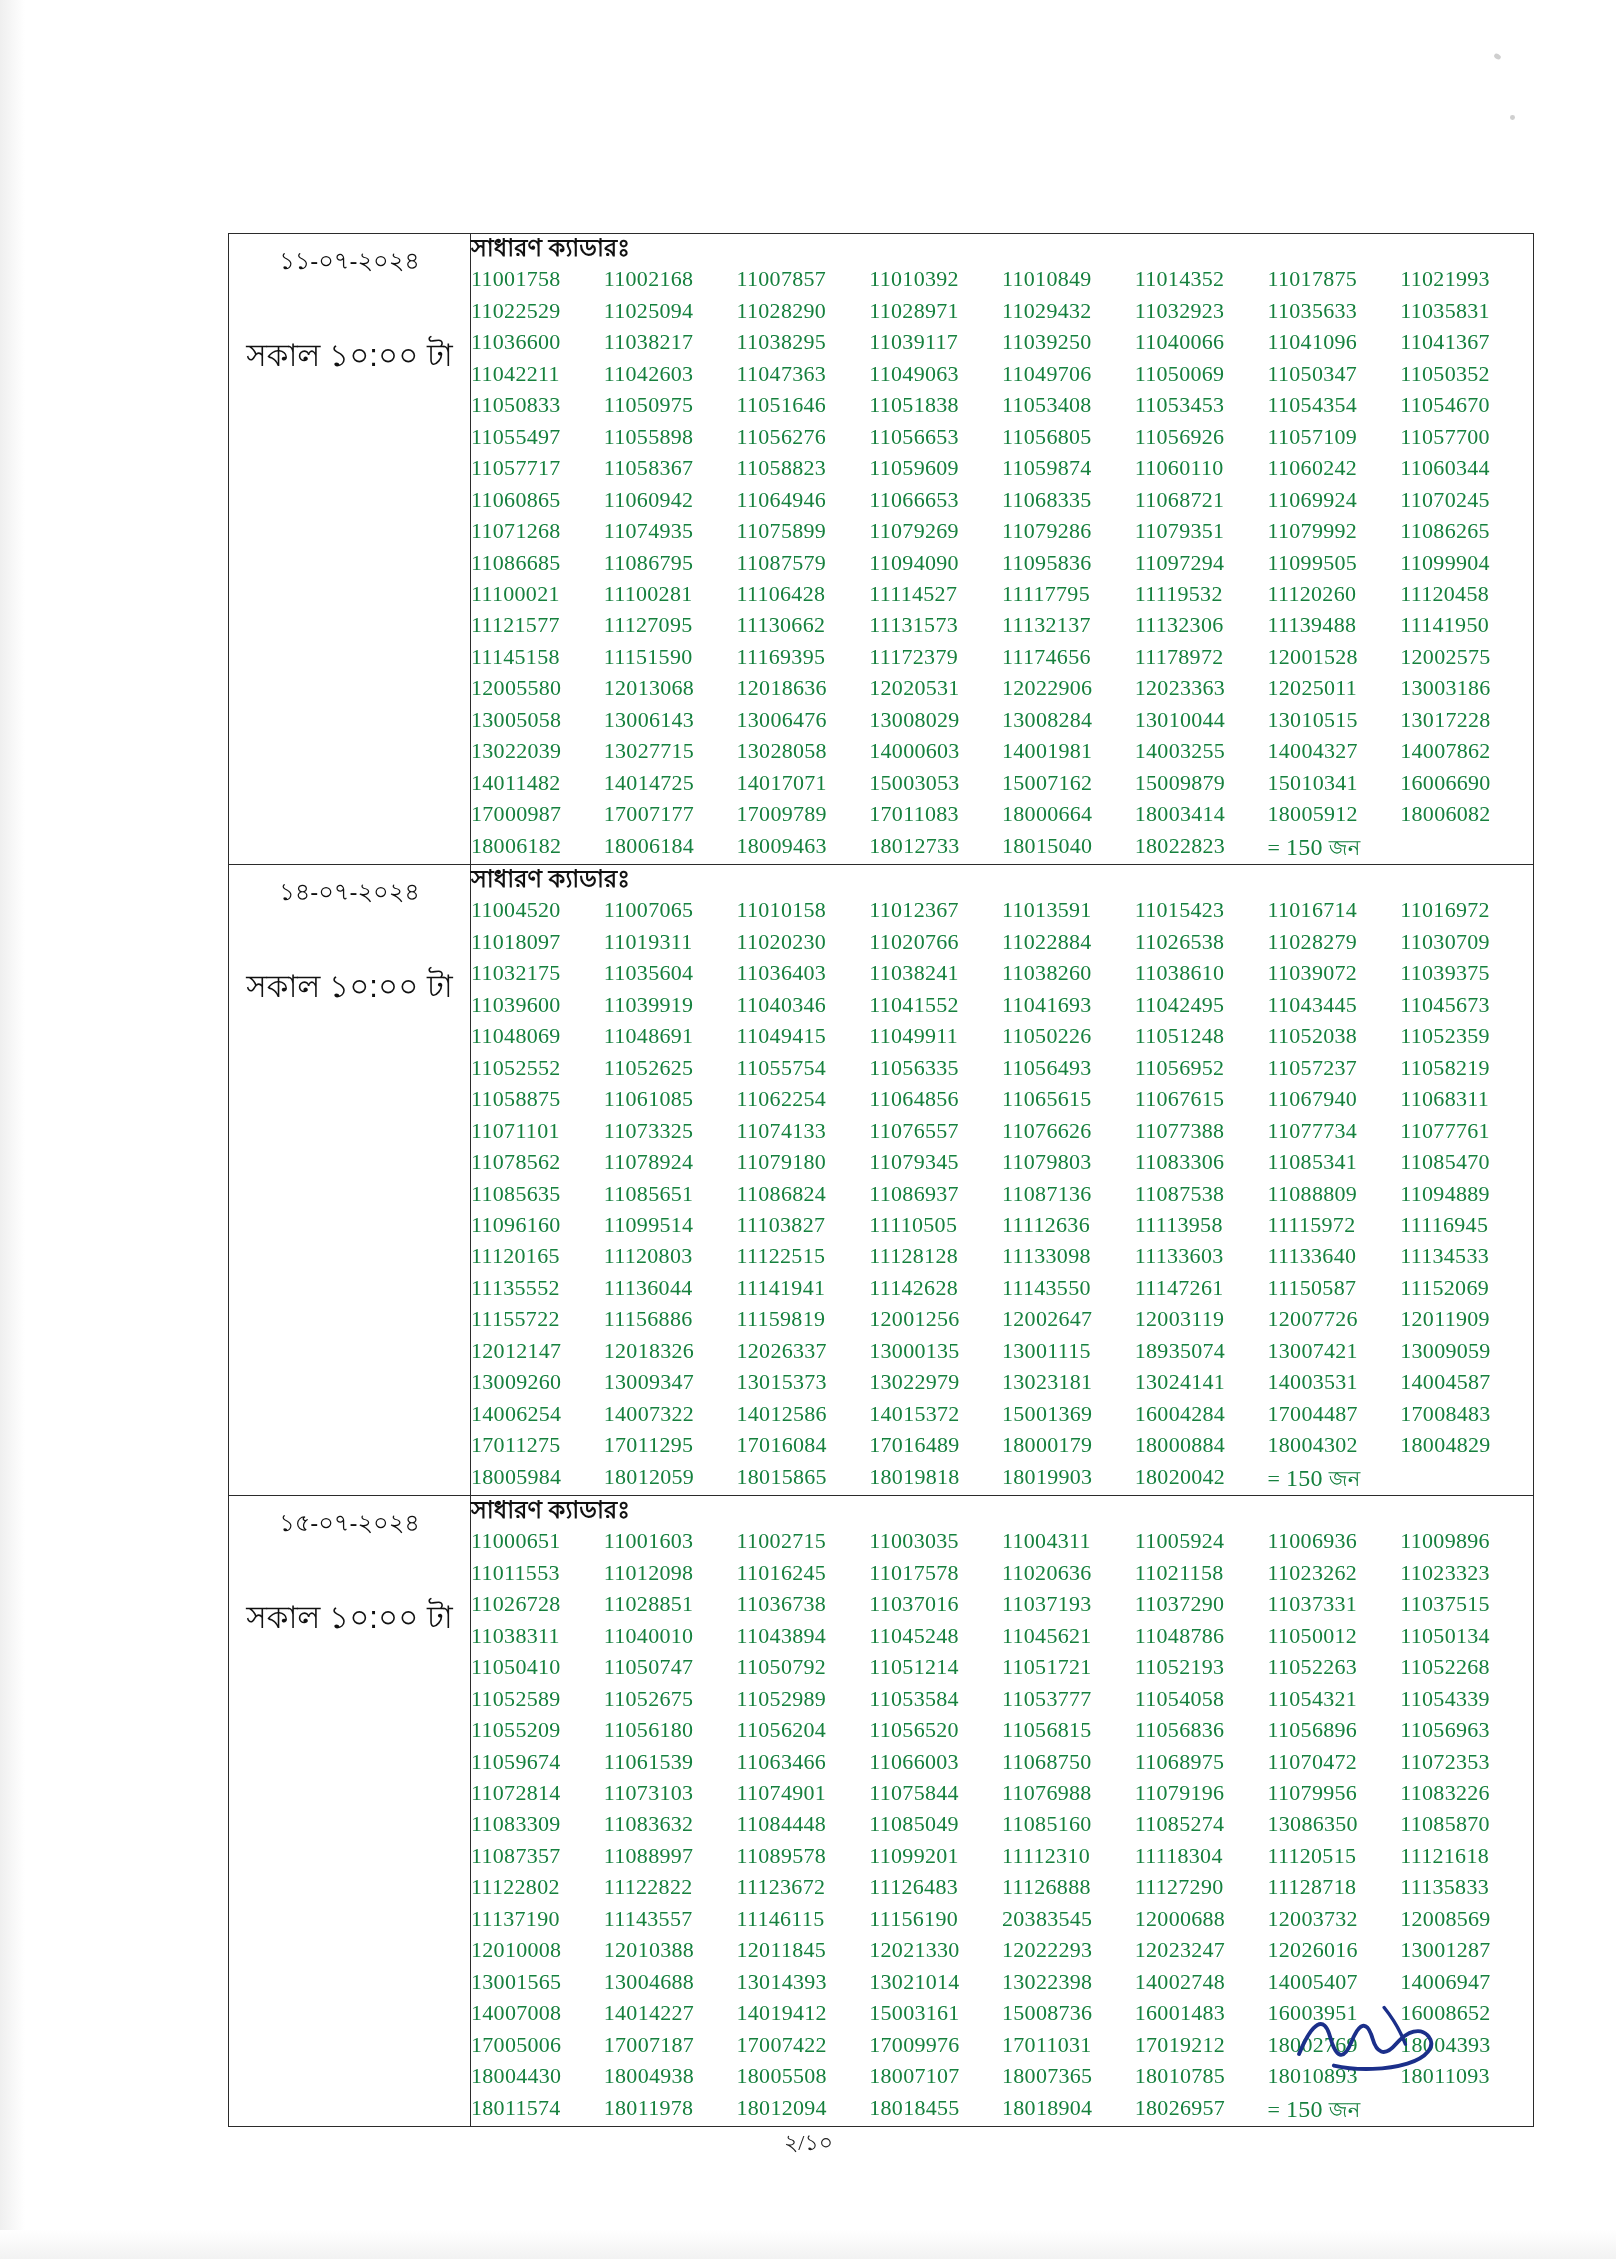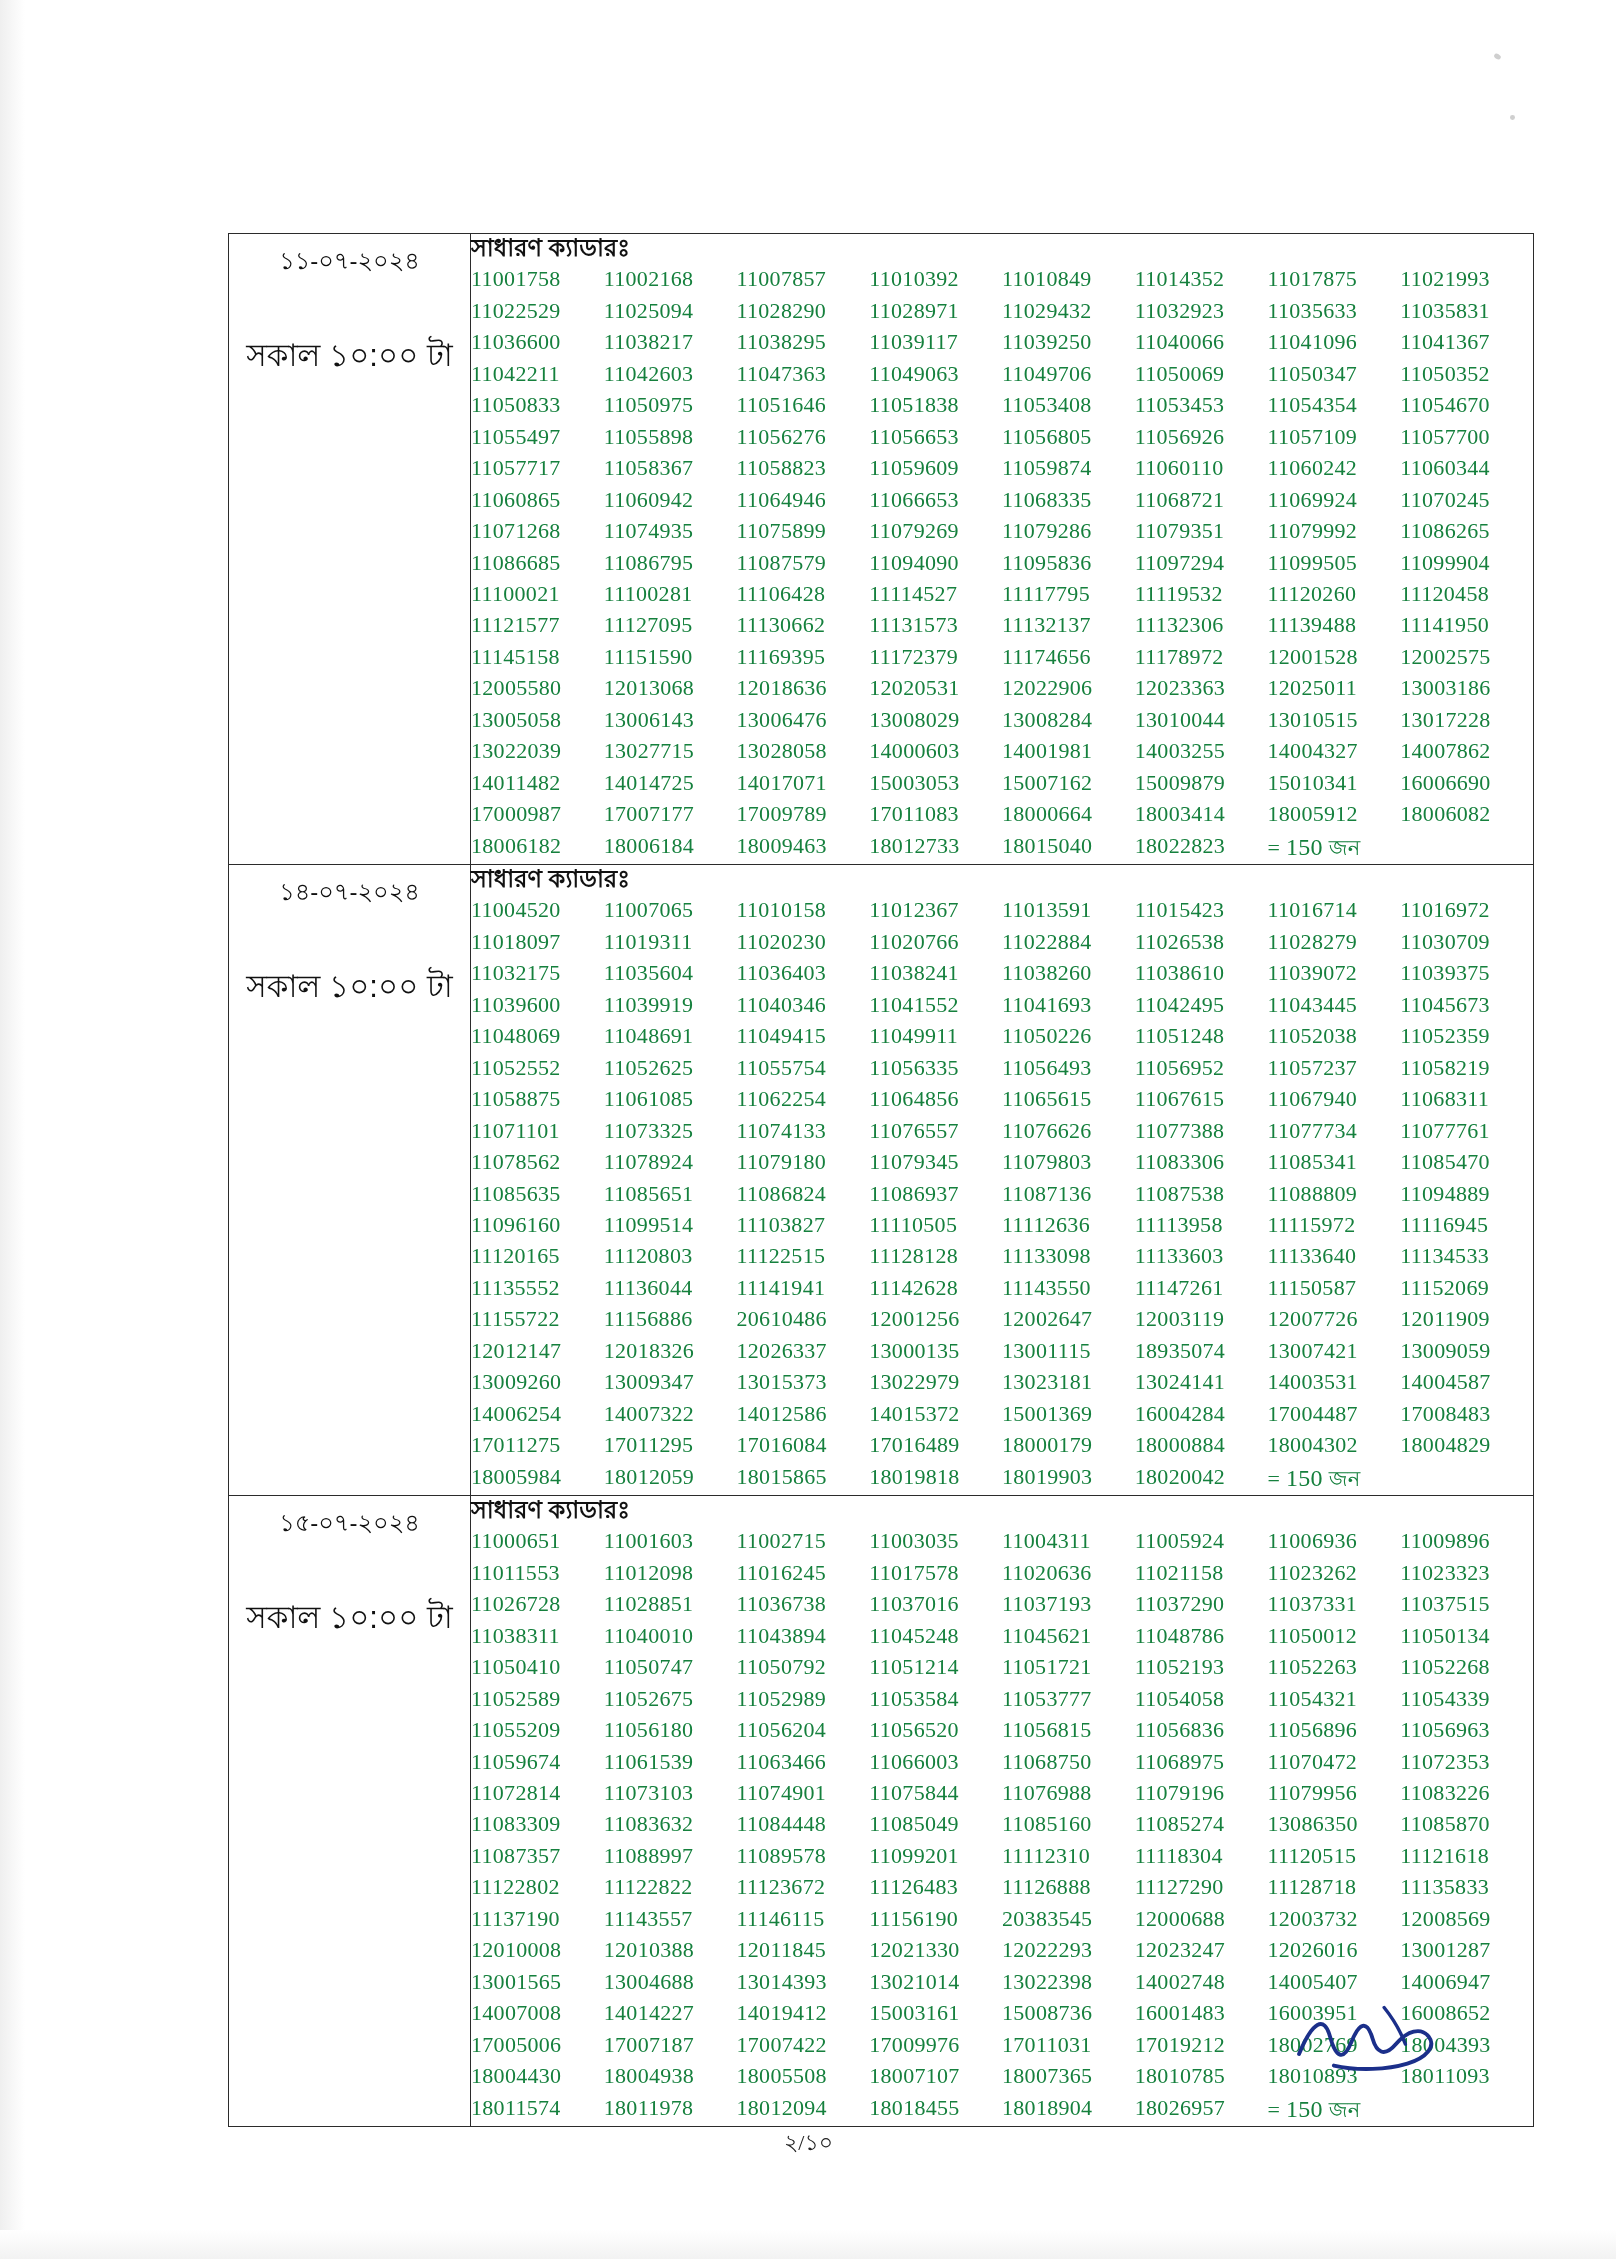--- a/index.html
+++ b/index.html
@@ -381,21 +381,21 @@
               <span>11135552</span>
               <span>11136044</span>
               <span>11141941</span>
               <span>11142628</span>
               <span>11143550</span>
               <span>11147261</span>
               <span>11150587</span>
               <span>11152069</span>
               <span>11155722</span>
               <span>11156886</span>
-              <span>20610486</span>
+              <span>11159819</span>
               <span>12001256</span>
               <span>12002647</span>
               <span>12003119</span>
               <span>12007726</span>
               <span>12011909</span>
               <span>12012147</span>
               <span>12018326</span>
               <span>12026337</span>
               <span>13000135</span>
               <span>13001115</span>

